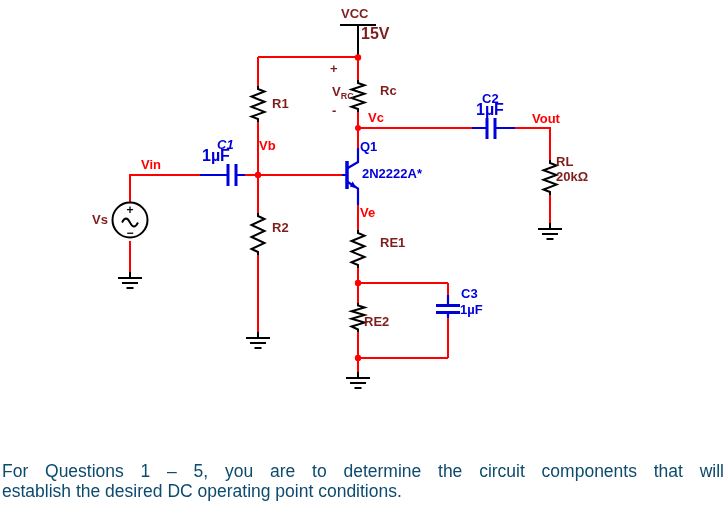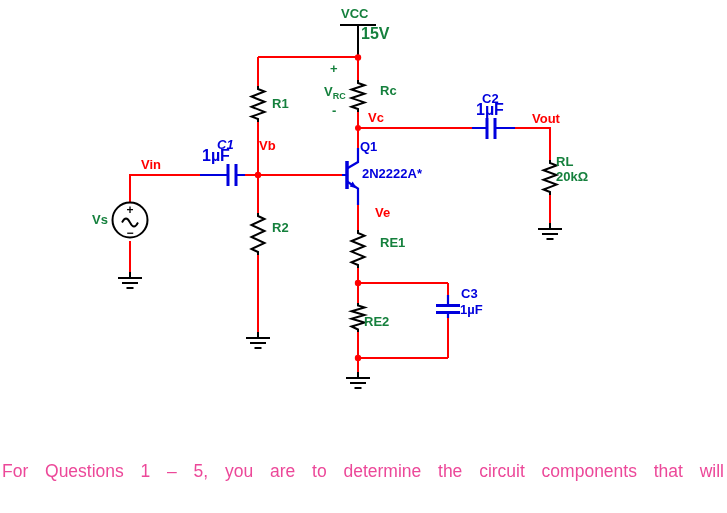--- a/index.html
+++ b/index.html
@@ -7,31 +7,31 @@
           font-family:"Liberation Sans",sans-serif;}
   svg.schematic{position:absolute;left:0;top:0;}
   .blk{stroke:#000000;stroke-width:2;fill:none;}
   .blkthin{stroke:#000000;stroke-width:1.8;fill:none;}
   .redw{stroke:#ff0000;stroke-width:2;fill:none;}
   .bluw{stroke:#0000dd;stroke-width:2.2;fill:none;}
   .bluplate{stroke:#0000dd;stroke-width:3;fill:none;}
   .blubar{stroke:#0000dd;stroke-width:3.5;fill:none;}
   .dot{fill:#ff0000;stroke:none;}
   .svgtxt{font-family:"Liberation Sans",sans-serif;font-weight:bold;fill:#000;}
-  .lbl{position:absolute;font:bold 13px "Liberation Sans",sans-serif;color:#15803d;
+  .lbl{position:absolute;font:bold 13px "Liberation Sans",sans-serif;color:#7f1d1d;
        white-space:nowrap;line-height:14px;}
   .lbl.redt{color:#ff0000;}
   .lbl.blut{color:#0000dd;}
   .lbl.sm{font-size:16px;}
   .sub{font-size:9px;position:relative;top:3px;font-weight:bold;}
   #caption{position:absolute;left:0;top:417px;width:700px;text-align:center;
            font:bold 15px "Liberation Sans",sans-serif;color:#000;
            text-decoration:underline;}
   .para{position:absolute;left:2px;width:722px;font:17.5px "Liberation Sans",sans-serif;
-        color:#ec4899;line-height:20px;}
+        color:#0c4a6e;line-height:20px;}
   #para1{top:461px;text-align:justify;text-align-last:justify;}
   #para2{top:481px;}
 </style>
 </head>
 <body>
 
 <div id="screen">
 
   <svg class="schematic" width="727" height="412" viewBox="0 0 727 412">
 
@@ -80,42 +80,43 @@
     <circle class="dot" cx="358" cy="358" r="3.2"></circle>
   </svg>
 
   <span class="lbl" style="left:341px;top:7px;">VCC</span>
   <span class="lbl sm" style="left:361px;top:27px;">15V</span>
 
   <span class="lbl" style="left:272px;top:97px;">R1</span>
   <span class="lbl redt" style="left:259px;top:139px;">Vb</span>
 
   <span class="lbl" style="left:330px;top:62px;">+</span>
-  <span class="lbl" style="left:324px;top:85px;"><span>V</span><span class="sub">RC</span></span>
+  <span class="lbl" style="left:332px;top:85px;"><span>V</span><span class="sub">RC</span></span>
   <span class="lbl" style="left:332px;top:104px;">-</span>
   <span class="lbl" style="left:380px;top:84px;">Rc</span>
   <span class="lbl redt" style="left:368px;top:111px;">Vc</span>
 
   <span class="lbl blut" style="left:217px;top:138px;font-style:italic;">C1</span>
   <span class="lbl blut sm" style="left:202px;top:149px;">1µF</span>
   <span class="lbl redt" style="left:141px;top:158px;">Vin</span>
   <span class="lbl" style="left:92px;top:213px;">Vs</span>
 
   <span class="lbl blut" style="left:360px;top:140px;">Q1</span>
   <span class="lbl blut" style="left:362px;top:167px;">2N2222A*</span>
-  <span class="lbl redt" style="left:360px;top:206px;margin-left:15px;">Ve</span>
+  <span class="lbl redt" style="left:360px;top:206px;">Ve</span>
 
   <span class="lbl" style="left:272px;top:221px;">R2</span>
   <span class="lbl" style="left:370px;top:236px;padding-left:10px;">RE1</span>
   <span class="lbl" style="left:364px;top:315px;">RE2</span>
 
   <span class="lbl blut" style="left:461px;top:287px;">C3</span>
   <span class="lbl blut" style="left:460px;top:303px;">1µF</span>
 
   <span class="lbl blut" style="left:482px;top:92px;">C2</span>
   <span class="lbl blut sm" style="left:476px;top:103px;">1µF</span>
   <span class="lbl redt" style="left:532px;top:112px;">Vout</span>
   <span class="lbl" style="left:556px;top:155px;">RL</span>
   <span class="lbl" style="left:556px;top:170px;">20kΩ</span>
 
   <div class="para" id="para1">For Questions 1 – 5, you are to determine the circuit components that will</div>
+  <div class="para" id="para2">establish the desired DC operating point conditions.</div>
 
 </div>
 
 </body></html>

